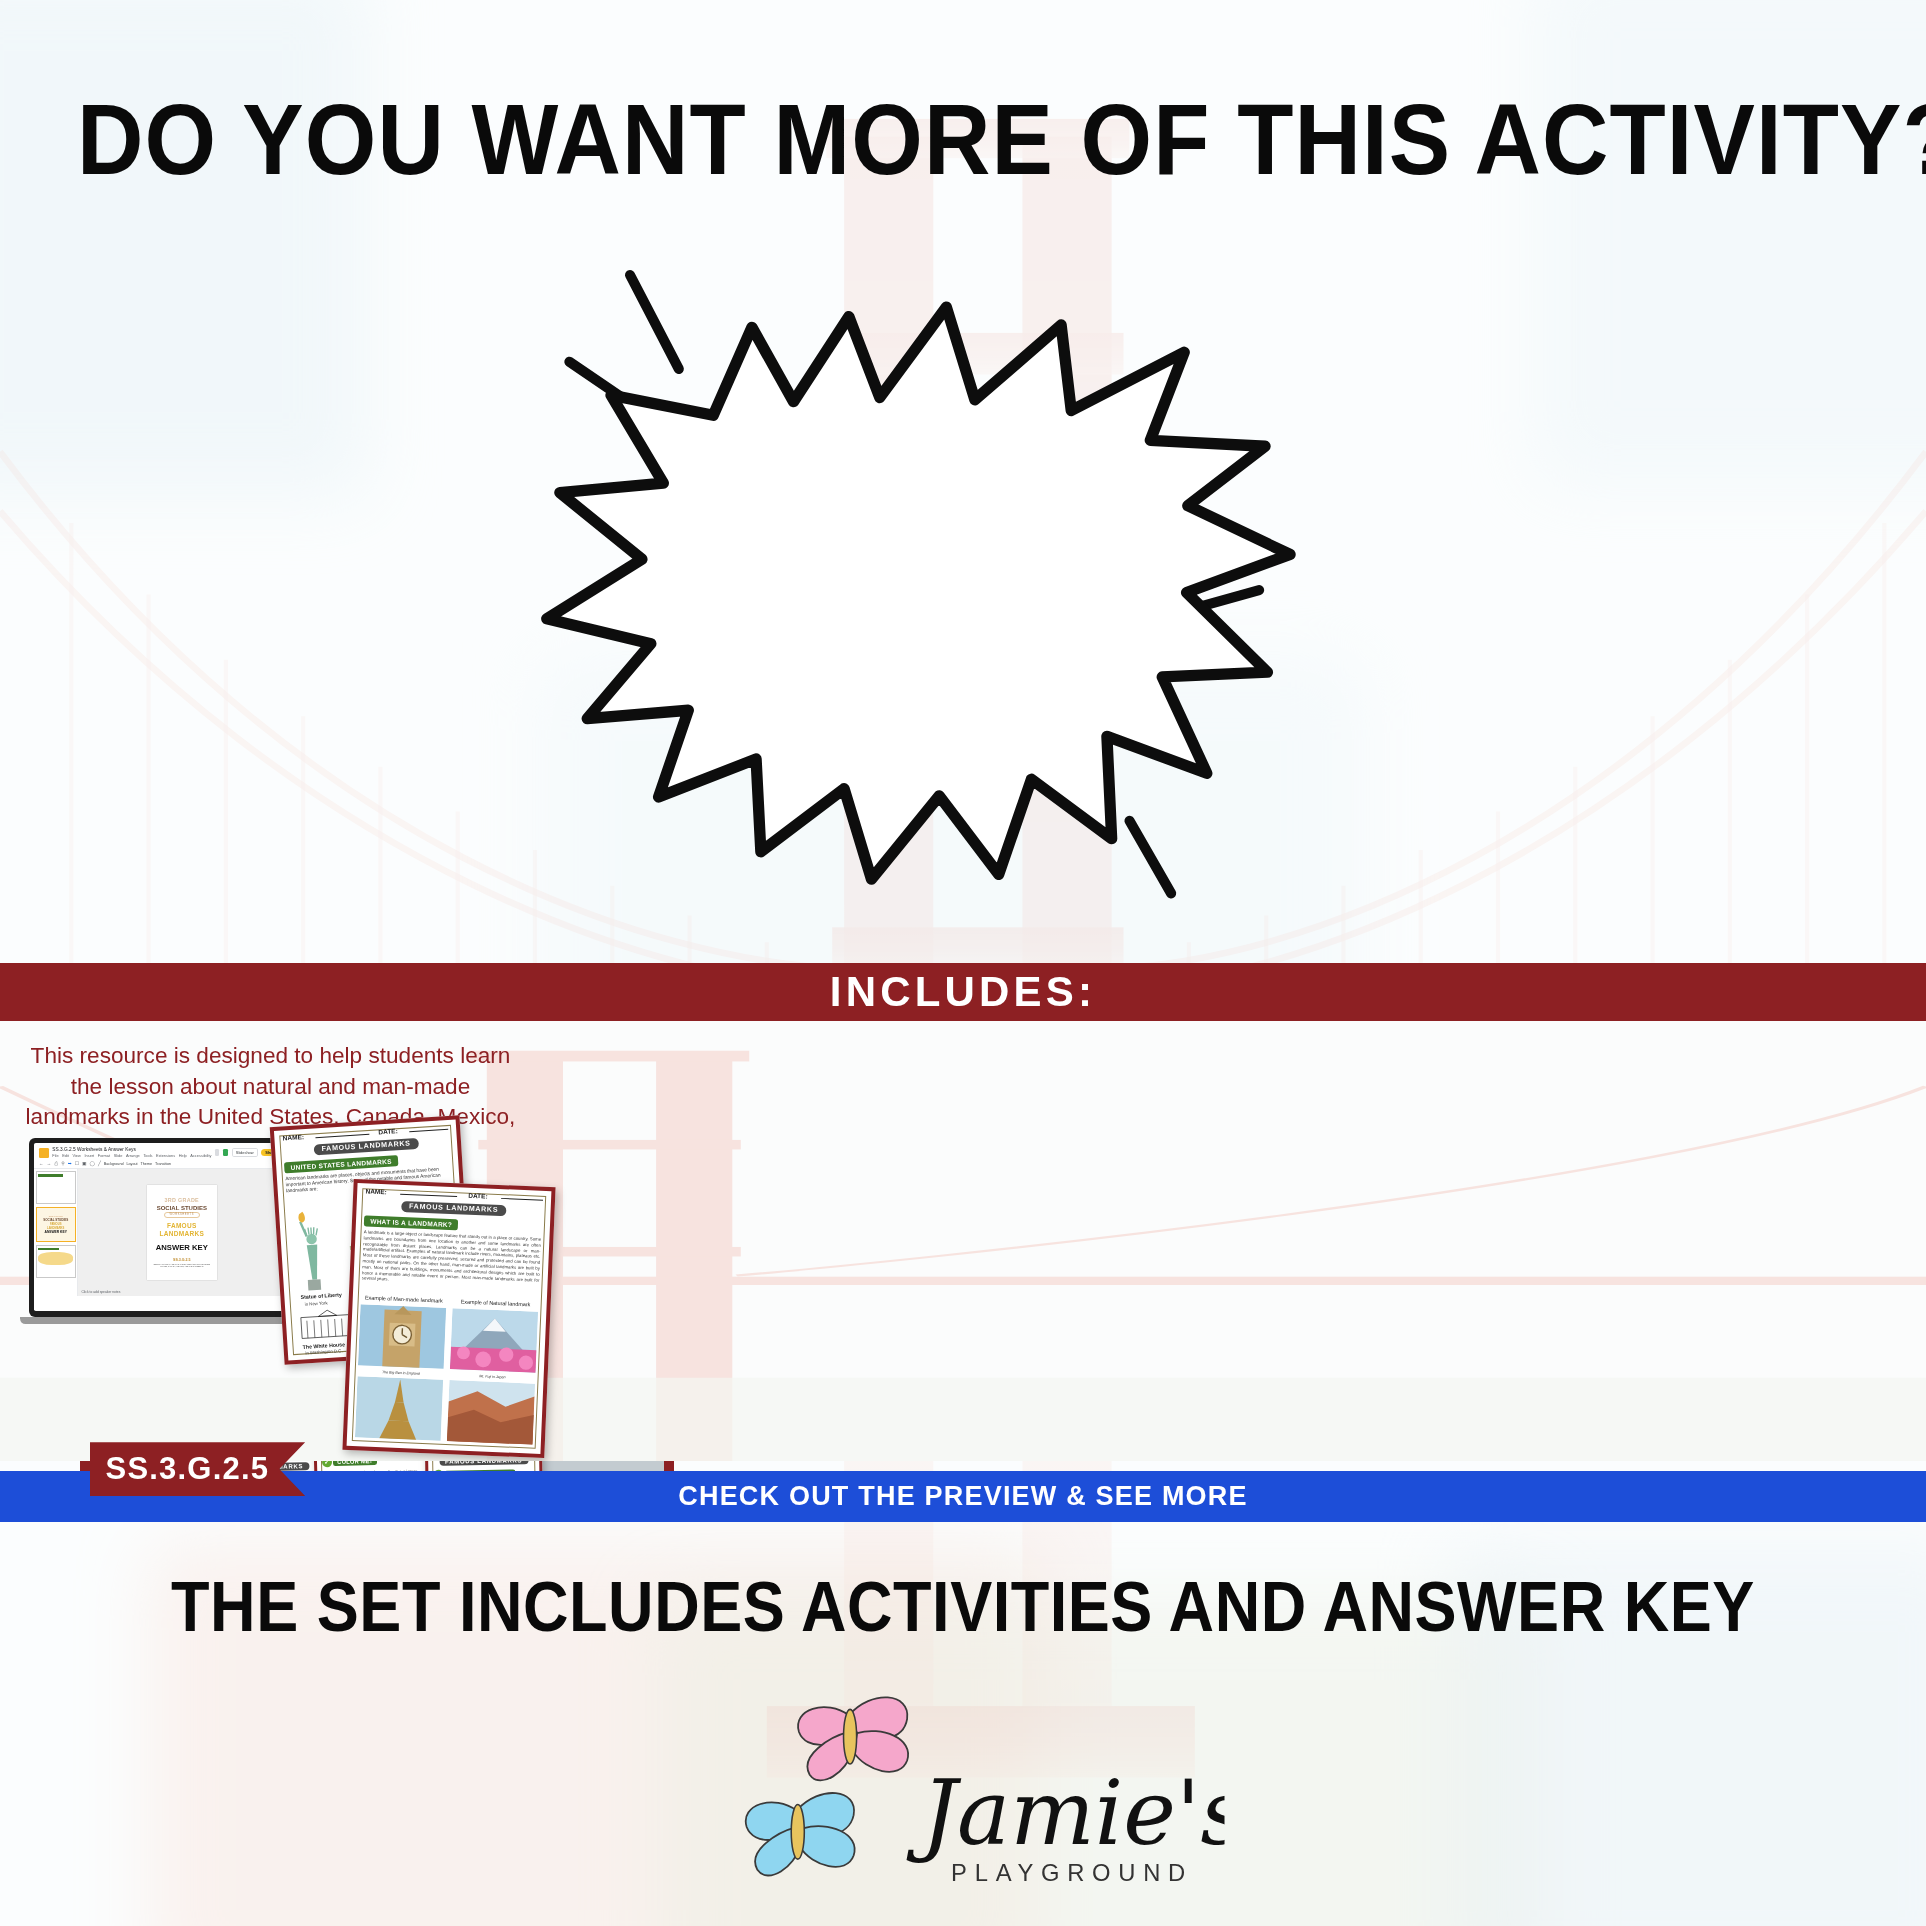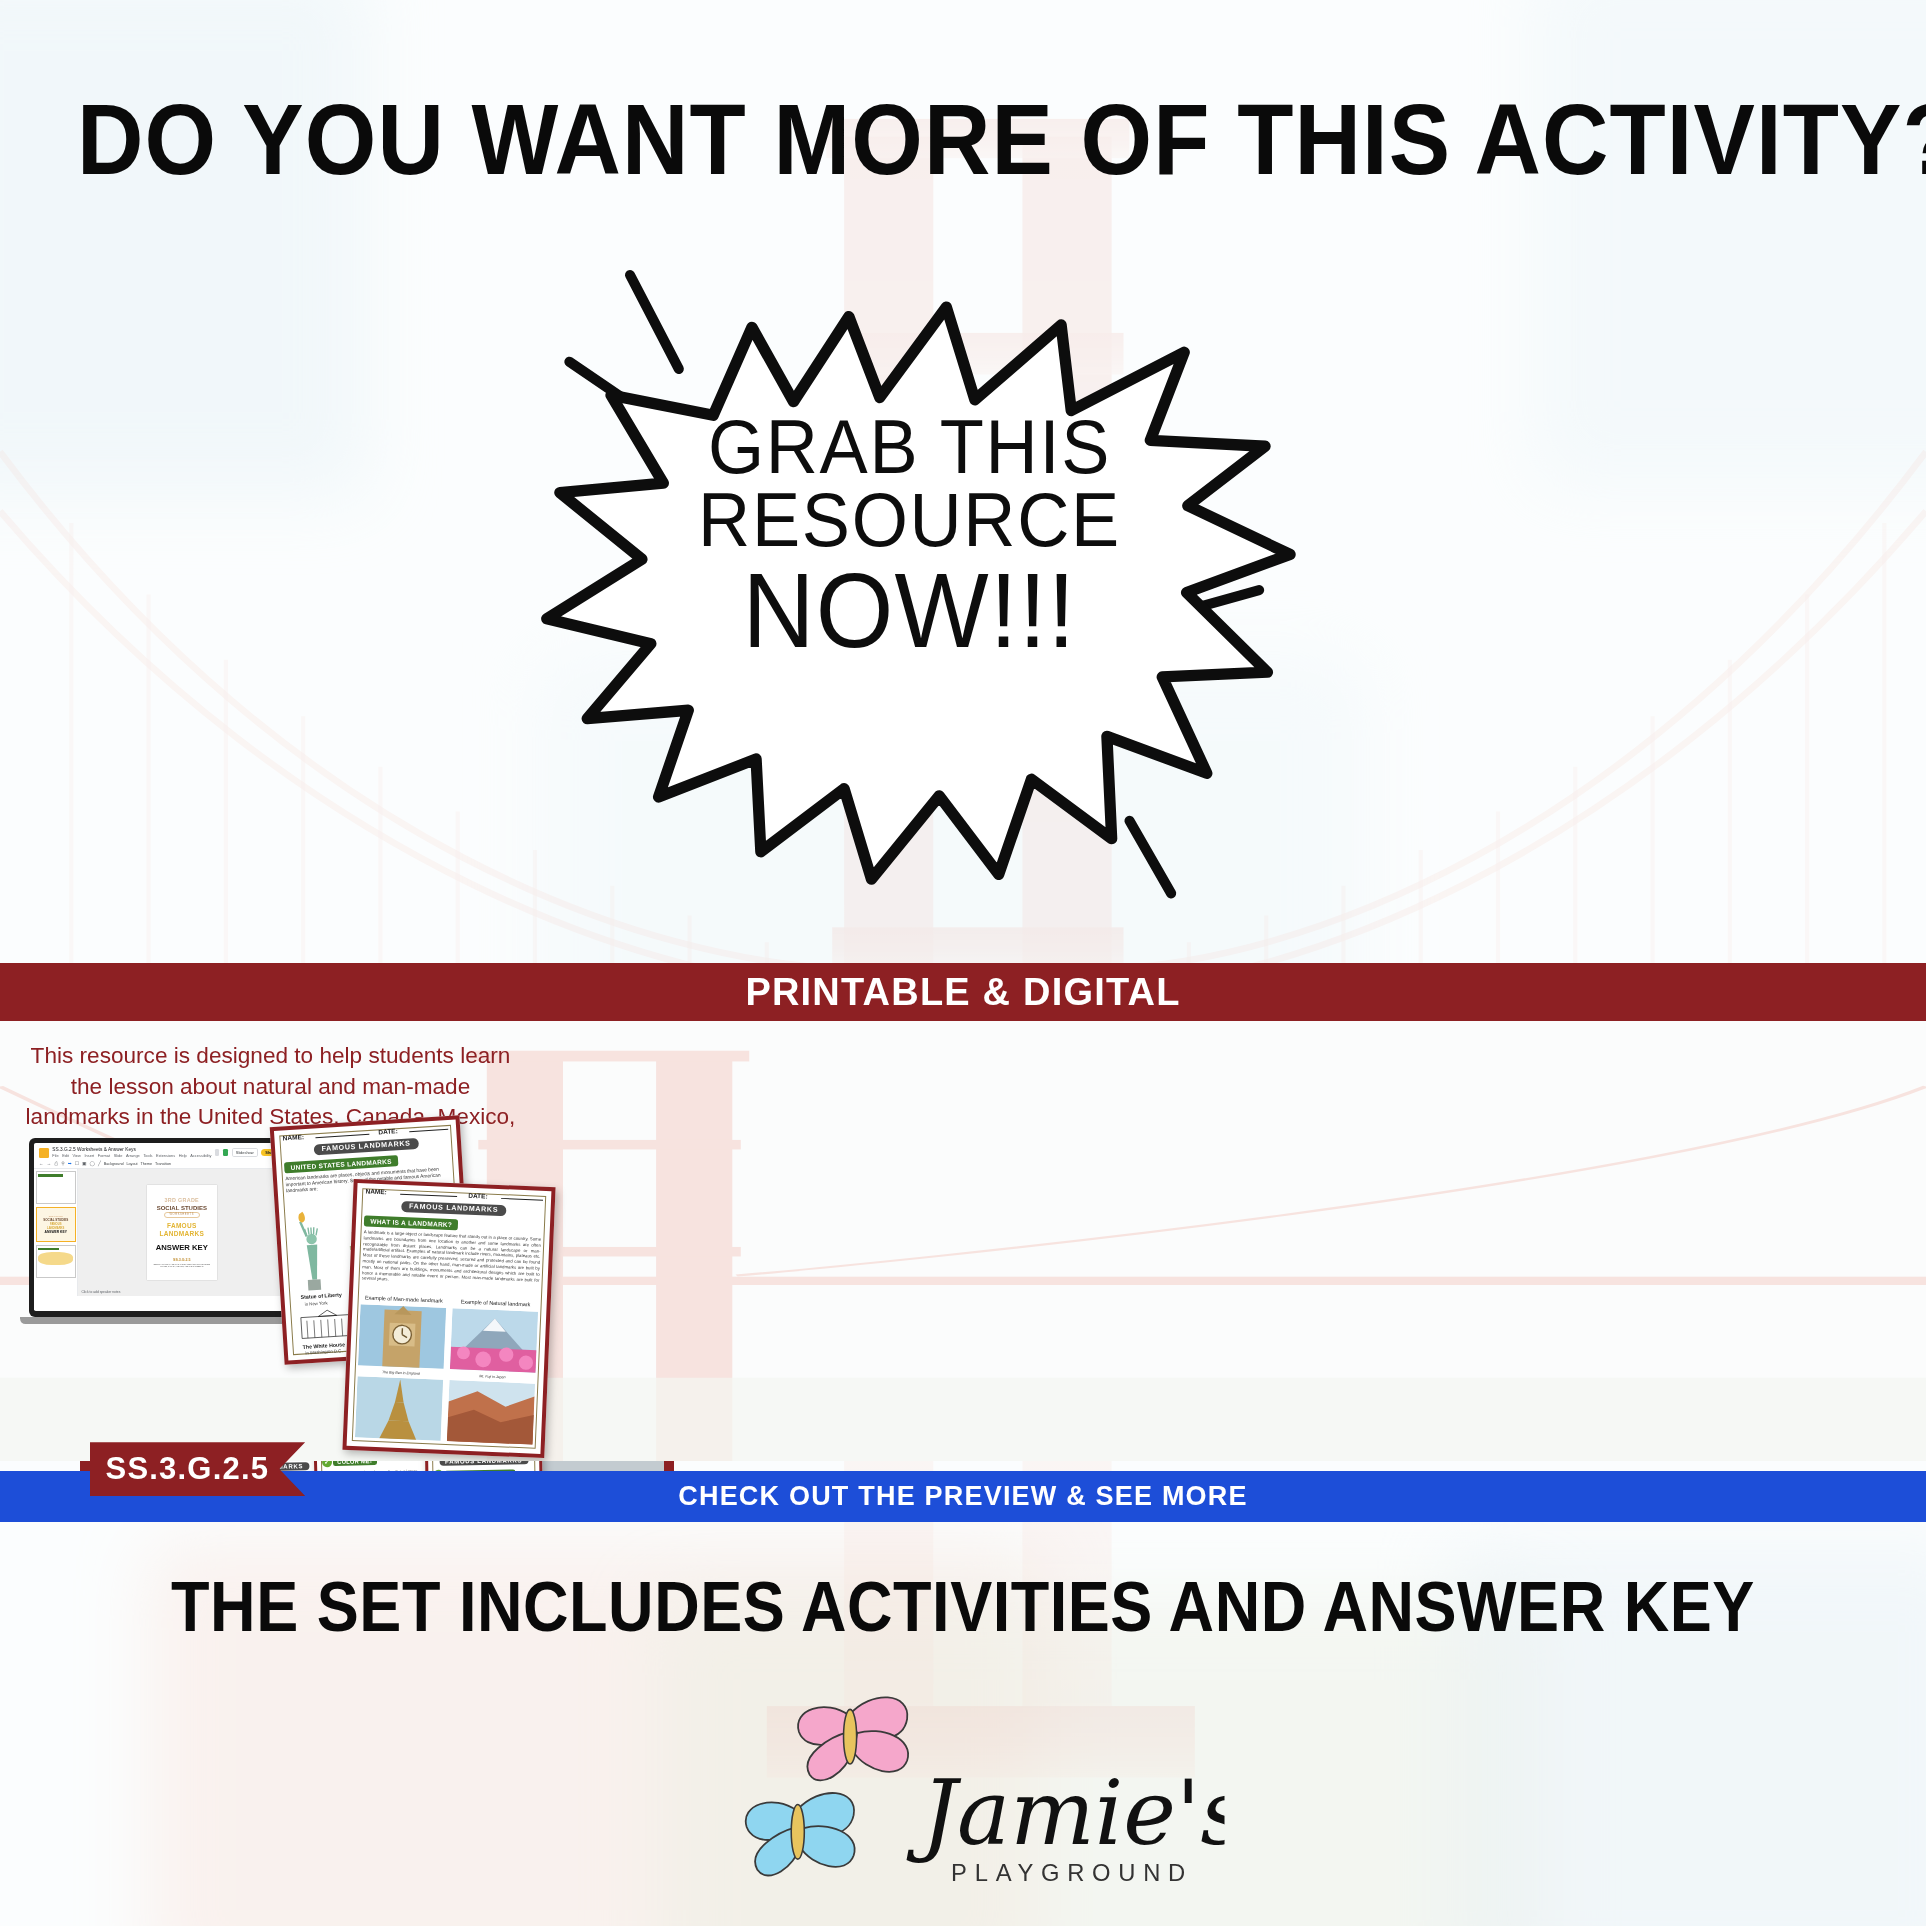--- a/index.html
+++ b/index.html
@@ -235,25 +235,20 @@
       <line x1="1238" y1="572" x2="1080" y2="616"></line>
       <line x1="1020" y1="960" x2="1090" y2="1082"></line>
     </g>
     <path d="M385 130 L455 255 L548 112 L600 248 L712 96 L760 252 L905 126 L922 270
              L1112 172 L1055 320 L1248 330 L1118 430 L1290 512 L1116 576
              L1252 710 L1075 718 L1150 880 L982 818 L990 990 L855 890
              L800 1050 L700 918 L586 1058 L540 906 L400 1012 L392 856
              L228 920 L278 774 L108 788 L215 662 L40 620 L200 520
              L62 408 L236 392 L148 244 L320 278 Z" fill="#ffffff" stroke="#0d0d0d" stroke-width="19" stroke-linejoin="round"></path>
   </svg>
-  <div id="burst-text">
-    <div class="bt1">GRAB THIS</div>
-    <div class="bt2">RESOURCE</div>
-    <div class="bt3">NOW!!!</div>
-  </div>
 </div>
 
 <div id="cards">
 
   <div class="card" id="card1">
 
     <div class="c1-photo">
       <svg viewBox="0 0 970 590" style="width:100%;height:100%;display:block;">
         <defs>
           <linearGradient id="sky" x1="0" y1="0" x2="0" y2="1">
@@ -735,21 +730,20 @@
         </g>
         <text x="108" y="74" font-family="'DejaVu Serif',serif" font-style="italic" font-size="34" fill="#1a1a1a">Jamie's</text>
         <text x="118" y="96" font-family="'Liberation Sans',sans-serif" font-size="11" letter-spacing="3" fill="#333">PLAYGROUND</text>
       </svg>
     </div>
 
     <div class="c2-foot">PERFECT FOR SOCIAL STUDIES LESSONS</div>
   </div>
 
   <div id="card3">
-    <div class="c3-hdr">PRINTABLE &amp; DIGITAL</div>
 
     <div class="c3-body">
       <svg viewBox="0 0 910 740" preserveAspectRatio="none" style="position:absolute;inset:0;width:100%;height:100%;opacity:.26;">
         <rect width="910" height="740" fill="#f6fbfc"></rect>
         <g fill="#e79b8b">
           <rect x="230" y="60" width="36" height="680"></rect>
             <rect x="310" y="60" width="36" height="680"></rect>
           <rect x="222" y="50" width="132" height="18"></rect>
             <rect x="226" y="200" width="124" height="16"></rect>
           <rect x="226" y="380" width="124" height="16"></rect>

